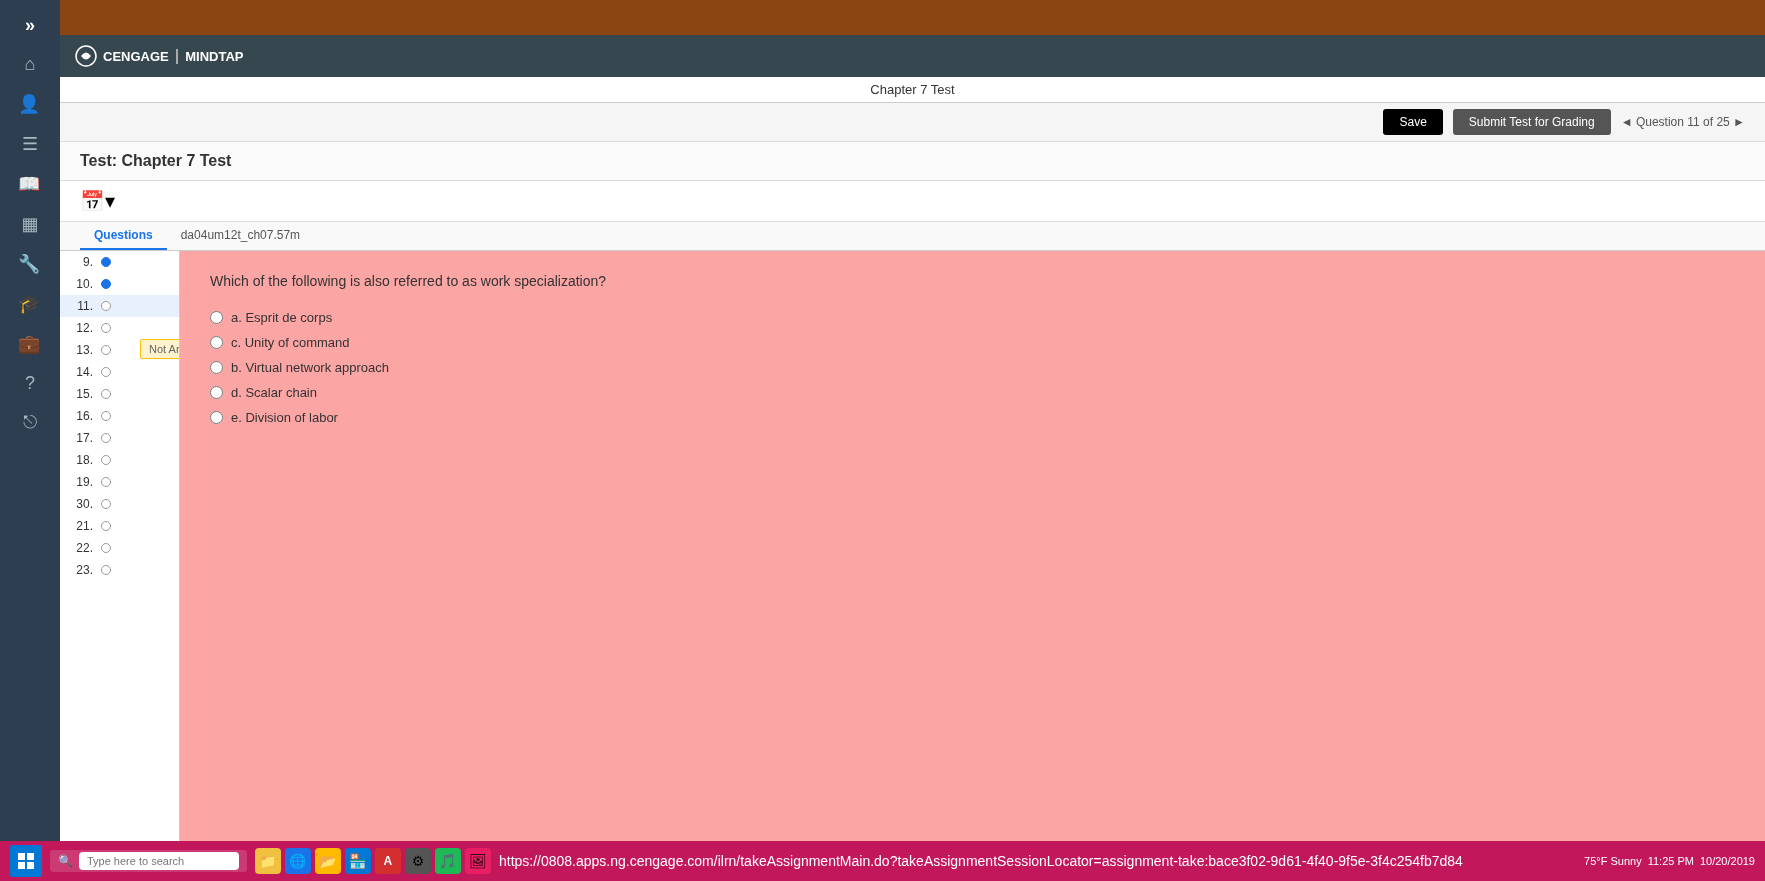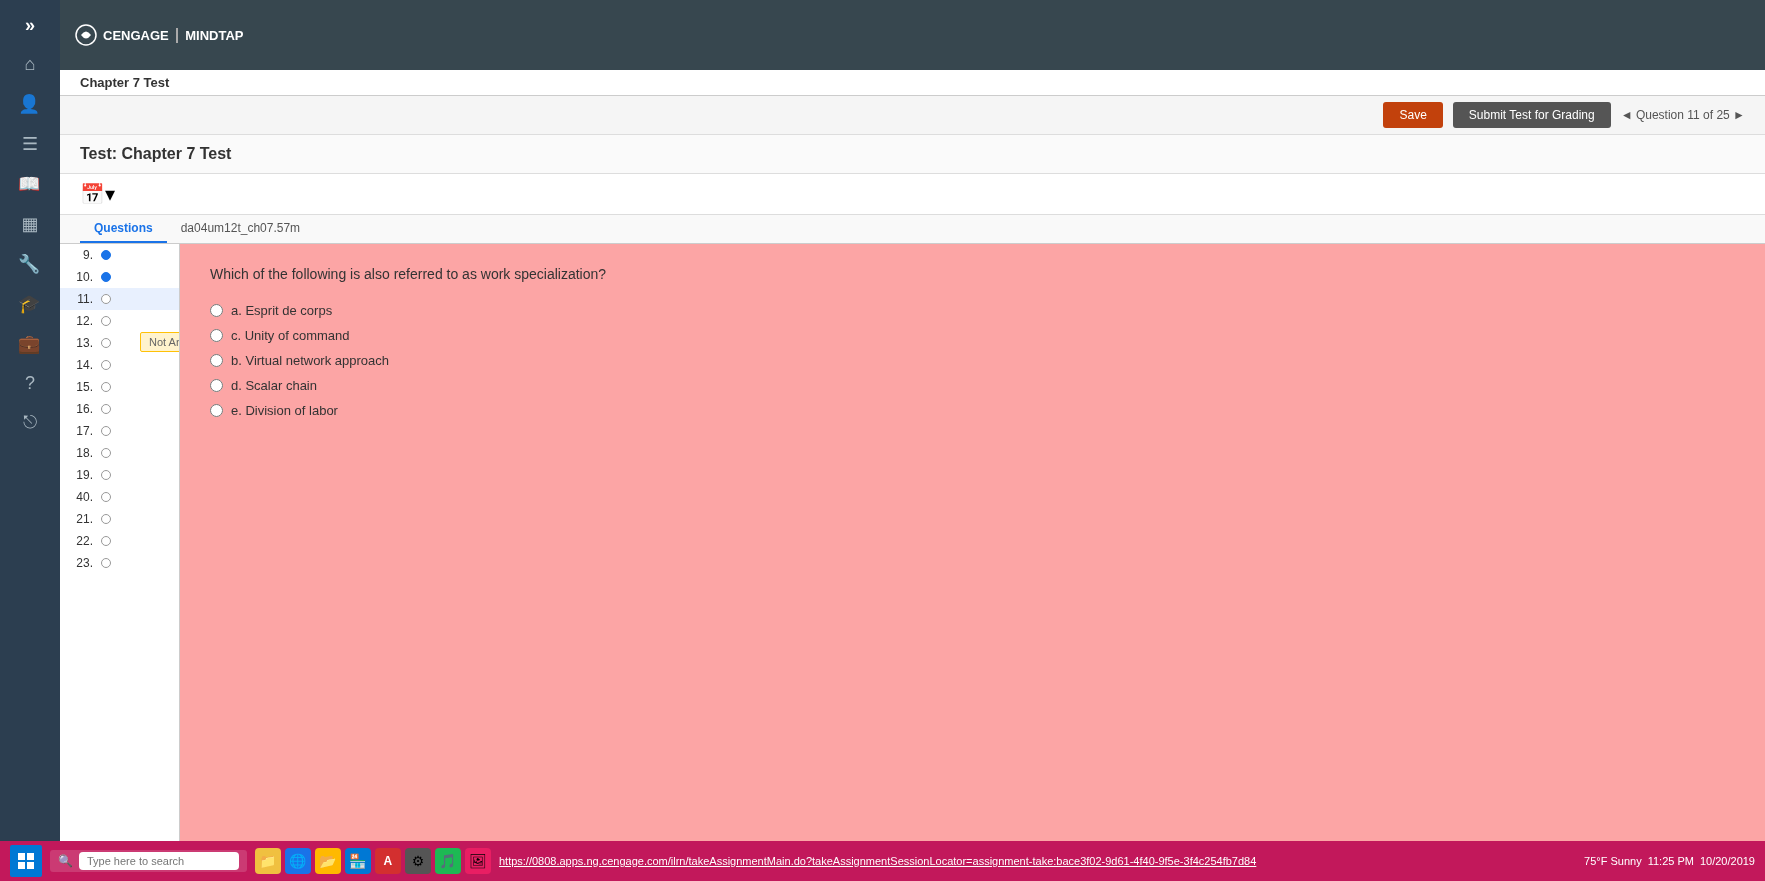--- a/index.html
+++ b/index.html
@@ -36,33 +36,34 @@
       color: #aab8c2;
       font-size: 18px;
       cursor: pointer;
     }
 
     .chapter-title {
       background: white;
       color: #333;
       padding: 5px 20px;
       font-size: 13px;
-      font-weight: 700;
+      font-weight: 400;
       flex-shrink: 0;
       border-bottom: 1px solid #ccc;
+      text-align: center;
     }
 
     .test-title {
       font-size: 16px;
       font-weight: bold;
       color: #333;
     }
 
     .btn-save {
-      background: #c2410c;
+      background: #000000;
       color: white;
       border: none;
       padding: 6px 16px;
       font-size: 12px;
       cursor: pointer;
       border-radius: 3px;
     }
 
     .btn-submit {
       background: #555;
@@ -217,27 +218,26 @@
       padding: 0 10px;
       gap: 8px;
       flex-shrink: 0;
       position: fixed;
       bottom: 0;
       left: 0;
       right: 0;
     }
 
     .taskbar-url {
-      font-size: 11px;
+      font-size: 14px;
       color: white;
       flex: 1;
       overflow: hidden;
       text-overflow: ellipsis;
       white-space: nowrap;
-      text-decoration: underline;
     }
 
     .taskbar-search {
       background: white;
       border: none;
       border-radius: 4px;
       padding: 3px 8px;
       font-size: 11px;
       width: 160px;
     }
@@ -284,22 +284,23 @@
 
     .start-cell {
       background: white;
     }
 
     
     .app-header {
       background: #37474f;
       display: flex;
       align-items: flex-start;
-      padding: 24px 15px;
+      padding: 10px 15px;
       gap: 15px;
+      margin-top: 35px;
     }
 
     .app-header-logo {
       color: white;
       font-size: 13px;
       font-weight: bold;
       display: flex;
       align-items: center;
       gap: 6px;
     }
@@ -440,21 +441,21 @@
         </div>
         <div class="question-list-item">
           <span class="q-num">18.</span>
           <div class="q-dot empty"></div>
         </div>
         <div class="question-list-item">
           <span class="q-num">19.</span>
           <div class="q-dot empty"></div>
         </div>
         <div class="question-list-item">
-          <span class="q-num">40.</span>
+          <span class="q-num">30.</span>
           <div class="q-dot empty"></div>
         </div>
         <div class="question-list-item">
           <span class="q-num">21.</span>
           <div class="q-dot empty"></div>
         </div>
         <div class="question-list-item">
           <span class="q-num">22.</span>
           <div class="q-dot empty"></div>
         </div>

